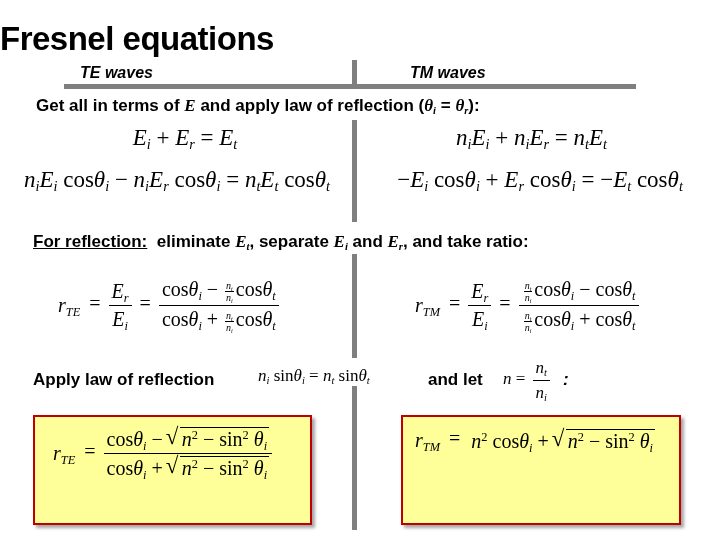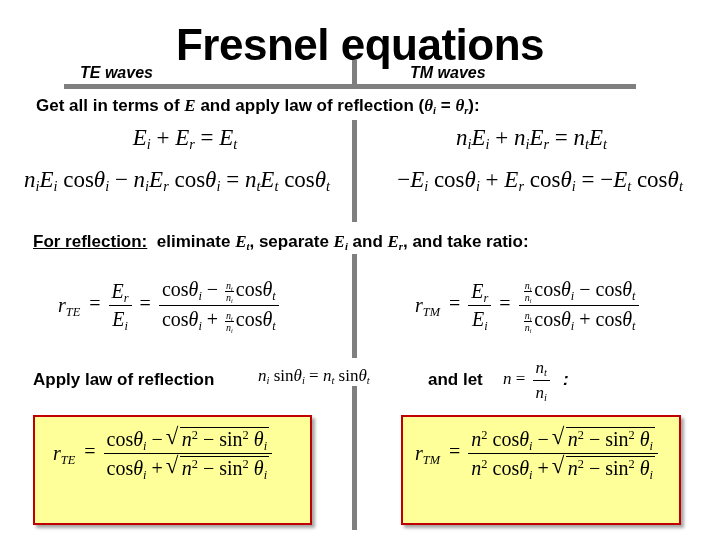--- a/index.html
+++ b/index.html
@@ -1,18 +1,18 @@
 <!DOCTYPE html>
 <html><head>
 <meta charset="utf-8">
 <style>
   html, body { margin:0; padding:0; background:#ffffff; }
   body { width:720px; height:540px; position:relative; overflow:hidden; font-family:"Liberation Sans", sans-serif; color:#000; }
   .abs { position:absolute; }
-  .title { left:0; width:720px; top:20px; text-align:center; font-size:44px; font-weight:bold; letter-spacing:-0.5px; }
+  .title { left:0; width:720px; top:20px; text-align:left; font-size:33px; font-weight:bold; letter-spacing:-0.5px; }
   .col-head { top:64px; font-size:16px; font-weight:bold; font-style:italic; text-align:left; }
   .hline { left:64px; top:84px; width:572px; height:5px; background:#7f7f7f; }
   .vseg { left:352px; width:5px; background:#7f7f7f; }
   .stmt { font-size:17px; font-weight:bold; white-space:nowrap; }
   .mb { font-family:"Liberation Serif", serif; font-style:italic; font-weight:bold; }
   sub { font-size:0.62em; vertical-align:-0.3em; line-height:0; }
   sup { font-size:0.62em; vertical-align:0.55em; line-height:0; }
   .eq { font-family:"Liberation Serif", serif; font-size:23px; white-space:nowrap; text-align:center; }
   .eq i { font-style:italic; }
   .u { text-decoration:underline; }
@@ -123,17 +123,16 @@
       <span class="num"><span>cos</span><i>θ</i><sub><i>i</i></sub><span> − </span><span class="sqrt"><span class="rad"><i>n</i><sup>2</sup><span> − </span><span>sin</span><sup>2</sup> <i>θ</i><sub><i>i</i></sub></span></span></span>
       <span class="den"><span>cos</span><i>θ</i><sub><i>i</i></sub><span> + </span><span class="sqrt"><span class="rad"><i>n</i><sup>2</sup><span> − </span><span>sin</span><sup>2</sup> <i>θ</i><sub><i>i</i></sub></span></span></span>
     </span>
   </div>
 </div>
 
 <div class="abs box" style="left:401px;top:415px;width:276px;height:106px;">
   <div class="eq" style="position:absolute;left:12px;top:10px;font-size:20px;">
     <span class="lhs"><i>r</i><sub><i>TM</i></sub></span><span> = </span>
     <span class="frac">
-      <span class="num"><i>n</i><sup>2</sup> <span>cos</span><i>θ</i><sub><i>i</i></sub><span> − </span><span class="sqrt"><span class="rad"><i>n</i><sup>2</sup><span> − </span><span>sin</span><sup>2</sup> <i>θ</i><sub><i>i</i></sub></span></span></span>
       <span class="den"><i>n</i><sup>2</sup> <span>cos</span><i>θ</i><sub><i>i</i></sub><span> + </span><span class="sqrt"><span class="rad"><i>n</i><sup>2</sup><span> − </span><span>sin</span><sup>2</sup> <i>θ</i><sub><i>i</i></sub></span></span></span>
     </span>
   </div>
 </div>
 
 </body></html>

